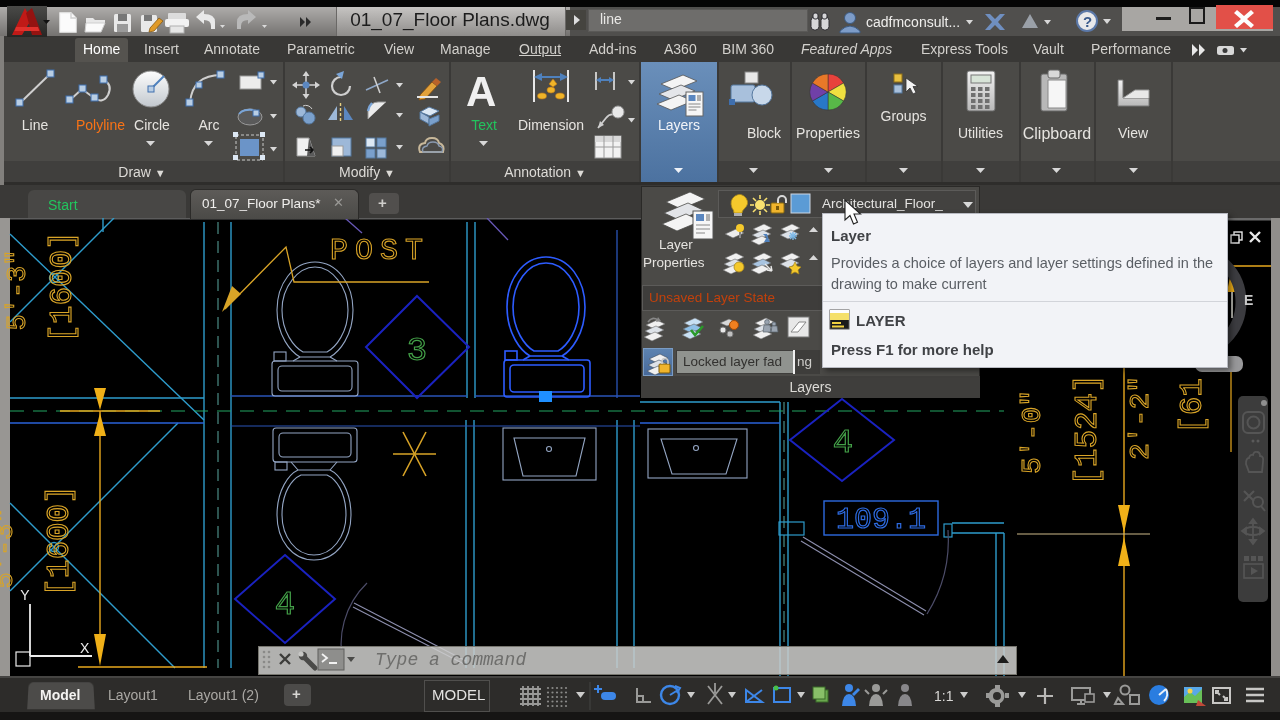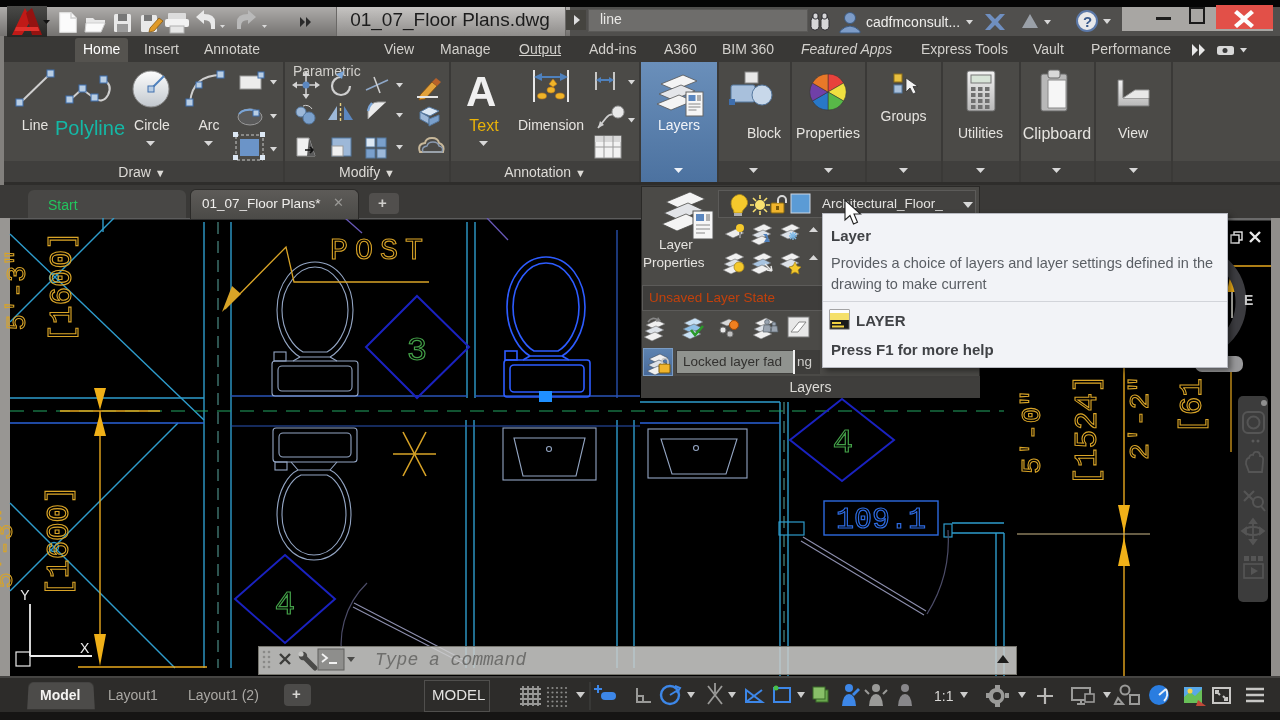--- a/index.html
+++ b/index.html
@@ -97,21 +97,21 @@
 </svg>
 
 <div class="abs" style="left:0;top:36px;width:4px;height:149px;background:#82807d;z-index:14"></div>
 
 <div class="abs" style="left:0;top:36px;width:1280px;height:26px;background:#393836;z-index:10"></div>
 <div class="abs" style="left:75px;top:38px;width:53px;height:24px;background:#55534f;border-radius:3px 3px 0 0;z-index:11"></div>
 <div class="abs noselect" id="tabs" style="left:0;top:41px;width:1280px;height:20px;font-size:14px;color:#d2d0cc;z-index:12">
   <span class="abs" style="left:83px;color:#ffffff;">Home</span>
   <span class="abs" style="left:144px;">Insert</span>
   <span class="abs" style="left:204px;">Annotate</span>
-  <span class="abs" style="left:293px;margin-top:22px;">Parametric</span>
+  <span class="abs" style="left:287px;">Parametric</span>
   <span class="abs" style="left:384px;">View</span>
   <span class="abs" style="left:440px;">Manage</span>
   <span class="abs" style="left:519px;text-decoration:underline;">Output</span>
   <span class="abs" style="left:589px;">Add-ins</span>
   <span class="abs" style="left:664px;">A360</span>
   <span class="abs" style="left:722px;">BIM 360</span>
   <span class="abs" style="left:801px;font-style:italic;">Featured Apps</span>
   <span class="abs" style="left:921px;">Express Tools</span>
   <span class="abs" style="left:1033px;">Vault</span>
   <span class="abs" style="left:1091px;">Performance</span>
@@ -306,24 +306,24 @@
 
   <rect x="1041" y="74" width="26" height="37" rx="2" fill="#b8b8b8" stroke="#666"></rect>
   <rect x="1048" y="70" width="12" height="8" rx="2" fill="#d8d8d8" stroke="#666"></rect>
   <path d="M1048 80 h18 v28 h-18 z" fill="#f6f6f6" stroke="#888"></path>
 
   <path d="M1118 106 l0 -26 l5 0 l0 18 l26 0 l0 8 z" fill="url(#calcg)" stroke="#777"></path>
   <path d="M1123 98 l12 -8 l14 0 l0 8" fill="#e8e8e8" stroke="#999"></path>
 </svg>
 
 <div class="abs noselect" style="left:0;top:117px;width:70px;text-align:center;font-size:14px;color:#e6e4e0;z-index:13">Line</div>
-<div class="abs noselect" style="left:55px;top:117px;width:70px;text-align:left;font-size:20px;color:#14b8a6;z-index:13">Polyline</div>
+<div class="abs noselect" style="left:55px;top:117px;width:70px;text-align:right;font-size:14px;color:#f97316;z-index:13">Polyline</div>
 <div class="abs noselect" style="left:117px;top:117px;width:70px;text-align:center;font-size:14px;color:#e6e4e0;z-index:13">Circle</div>
 <div class="abs noselect" style="left:174px;top:117px;width:70px;text-align:center;font-size:14px;color:#e6e4e0;z-index:13">Arc</div>
-<div class="abs noselect" style="left:449px;top:117px;width:70px;text-align:center;font-size:16px;color:#eab308;z-index:13">Text</div>
+<div class="abs noselect" style="left:449px;top:117px;width:70px;text-align:center;font-size:14px;color:#22c55e;z-index:13">Text</div>
 <div class="abs noselect" style="left:516px;top:117px;width:70px;text-align:center;font-size:14px;color:#e6e4e0;z-index:13">Dimension</div>
 <div class="abs noselect" style="left:643px;top:117px;width:72px;text-align:center;font-size:14px;color:#f2f4f8;z-index:13">Layers</div>
 <div class="abs noselect" style="left:718px;top:125px;width:92px;text-align:center;font-size:14px;color:#e6e4e0;z-index:13">Block</div>
 <div class="abs noselect" style="left:791px;top:125px;width:74px;text-align:center;font-size:14px;color:#e6e4e0;z-index:13">Properties</div>
 <div class="abs noselect" style="left:866px;top:108px;width:75px;text-align:center;font-size:14px;color:#e6e4e0;z-index:13">Groups</div>
 <div class="abs noselect" style="left:942px;top:125px;width:77px;text-align:center;font-size:14px;color:#e6e4e0;z-index:13">Utilities</div>
 <div class="abs noselect" style="left:1020px;top:125px;width:74px;text-align:center;font-size:16px;color:#e6e4e0;z-index:13">Clipboard</div>
 <div class="abs noselect" style="left:1095px;top:125px;width:76px;text-align:center;font-size:14px;color:#e6e4e0;z-index:13">View</div>
 <svg class="abs" style="left:0;top:134px;z-index:13" width="1280" height="50" viewBox="0 134 1280 50">
   <g fill="#d8d8d8">

